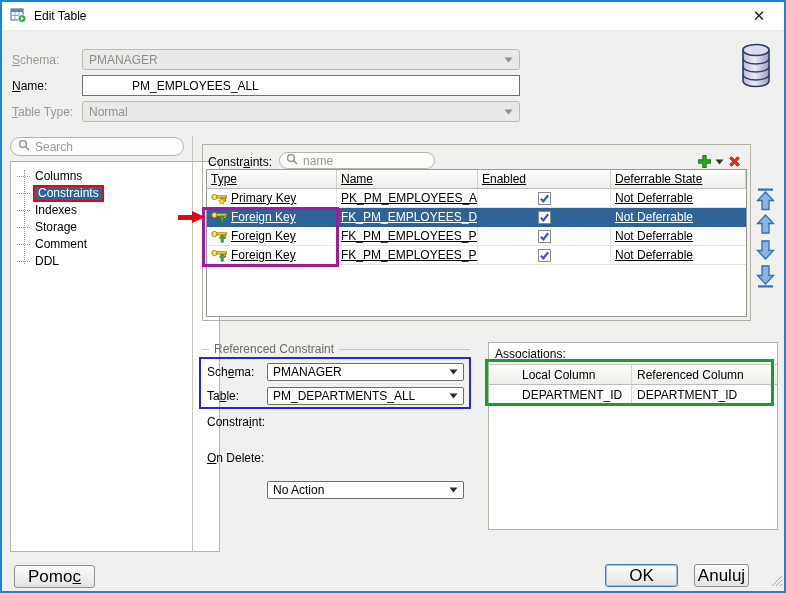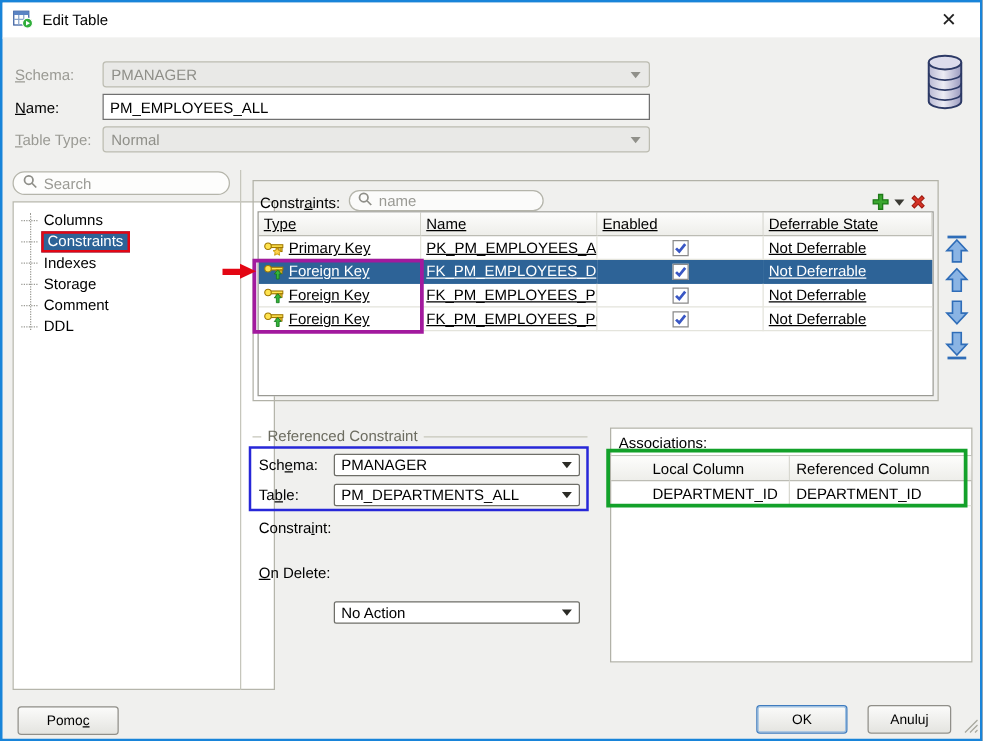--- a/index.html
+++ b/index.html
@@ -85,25 +85,25 @@
   .alabel { padding:4px 0 3px 6px; display:flex; }
   .atable { border-top:1px solid #c2c2ba; }
   .arow { display:grid; grid-template-columns:143px 1fr; height:20px; }
   .acell { display:flex; align-items:center; padding:0 5px; white-space:nowrap; overflow:hidden;
            border-bottom:1px solid #e4e4dc; }
   .arow .acell:first-child { border-right:1px solid #d8d8d0;padding-left:33px; }
   .ahead .acell { background:linear-gradient(#fdfdfc,#eeeeea); border-bottom:1px solid #bcbcb4; }
 
   
   .btn { position:absolute; height:23px; background:linear-gradient(#fbfbfa,#e4e4e0);
-         border:1px solid #908f89; border-radius:3px; display:flex; align-items:center;
-         justify-content:center; font-size:11px; }
+         border:1px solid #908f89; border-radius:3px; display:flex; align-items:flex-end;
+         justify-content:center; font-size:17px; }
   .btn-help { left:12px; top:563px; width:81px; }
   .btn-ok { left:603px; top:562px; width:73px; border-color:#3f7cbf; box-shadow:inset 0 0 0 1px #9cc0e2; }
-  .btn-cancel { left:692px; top:562px; width:67px; }
+  .btn-cancel { left:692px; top:562px; width:55px; }
   .grip { position:absolute; right:1px; bottom:1px; }
 
   
   .ann { position:absolute; pointer-events:none; }
   .ann-magenta { left:200px; top:205px; width:137px; height:60px; border:3px solid #a21a9e; }
   .ann-blue { left:197px; top:355px; width:272px; height:52px; border:2px solid #2727d8; }
   .ann-green { left:483px; top:357px; width:289px; height:47px; border:3px solid #13a12a; }
   .ann-arrow { left:176px; top:209px; width:27px; height:13px; }
   .ann-arrow .shaft { position:absolute; left:0; top:4px; width:15px; height:5px; background:#e30613; }
   .ann-arrow .head { position:absolute; left:14px; top:0; width:0; height:0;
@@ -138,21 +138,21 @@
     <span class="arr">
         <svg width="9" height="6">
           <polygon points="0.5,0.5 8.5,0.5 4.5,5.5" fill="#90908a"></polygon>
         </svg>
       </span>
   </div>
 
   <div class="flabel" style="top:73px;">
       <span><u>N</u><span>ame:</span></span>
     </div>
-  <div class="field text-input" style="top:73px;">
+  <div class="field text-input" style="top:73px;padding-left:44px;">
     <input value="PM_EMPLOYEES_ALL" style="">
   </div>
 
   <div class="flabel dim" style="top:99px;">
       <span><u>T</u><span>able Type:</span></span>
     </div>
   <div class="field combo-disabled" style="top:99px;">
     <span>Normal</span>
     <span class="arr">
         <svg width="9" height="6">

